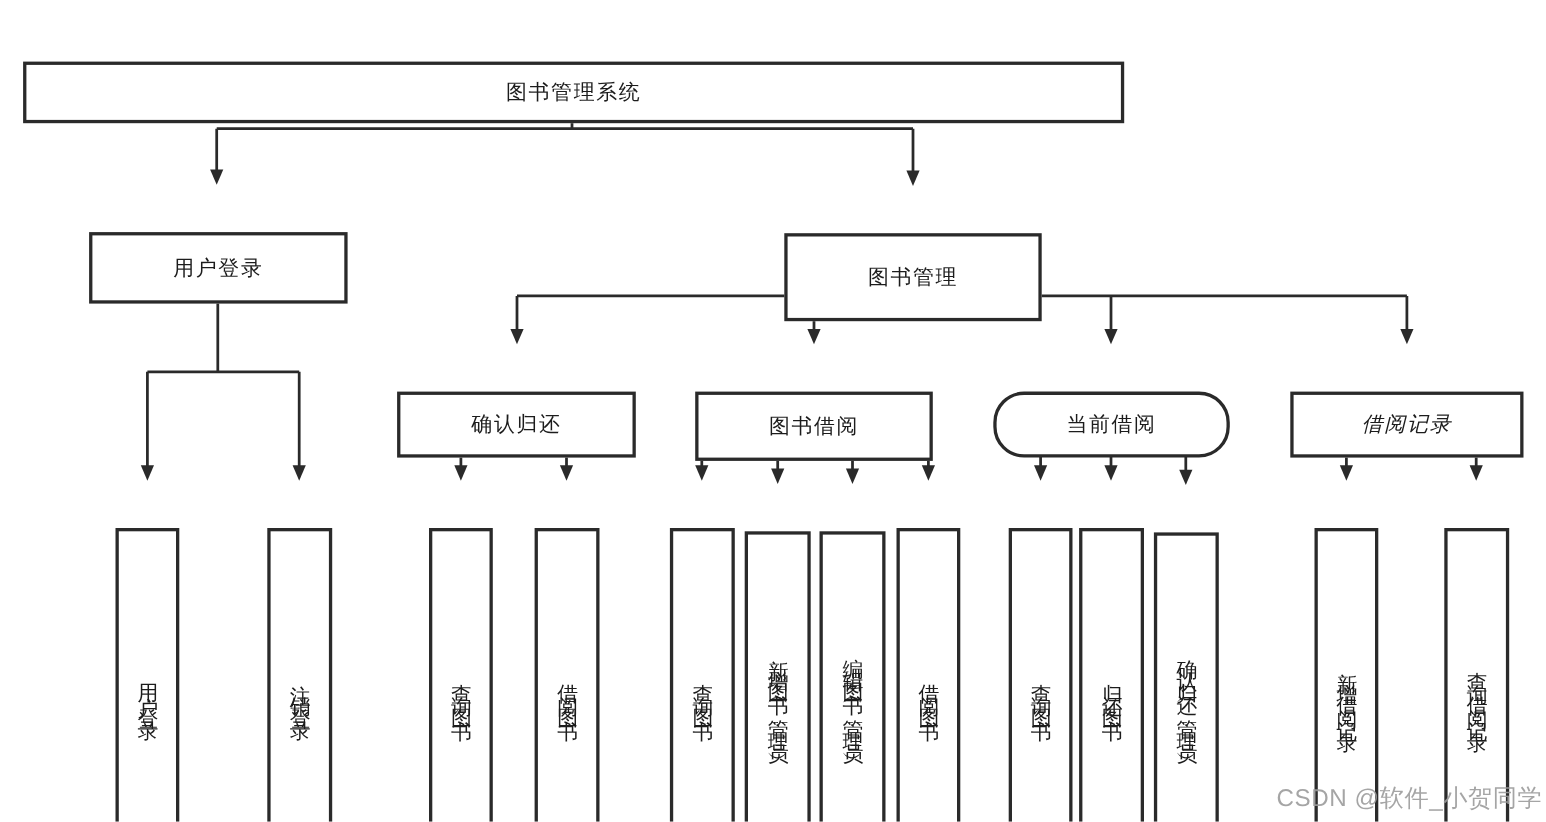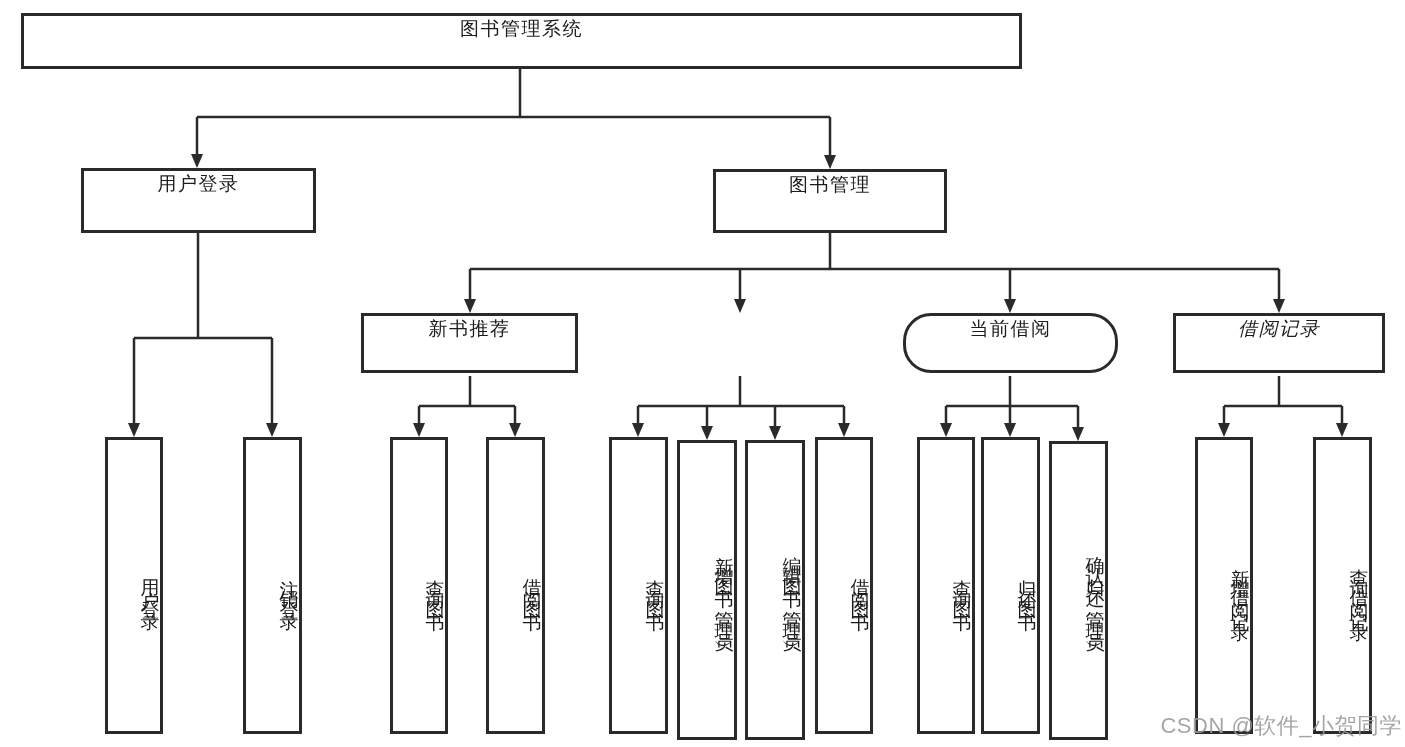--- a/index.html
+++ b/index.html
@@ -10,24 +10,25 @@
     font-family:"Liberation Sans","DejaVu Sans",sans-serif;
     overflow:hidden;
   }
   .wires{position:absolute;left:0;top:0;z-index:1;}
   .box{
     position:absolute;
     box-sizing:border-box;
     border:3px solid #2a2a2a;
     background:#ffffff;
     display:flex;
-    align-items:flex-start;
+    align-items:center;
     justify-content:center;
     color:#1c1c1c;
     z-index:2;
+    margin-top:43px;
   }
   .hbox .label{
     font-size:19px;
     letter-spacing:1.5px;
     white-space:nowrap;
   }
   .leaf{
     writing-mode:vertical-rl;
     text-orientation:mixed;
   }
@@ -86,26 +87,29 @@
     </g>
   </svg>
 
   <div class="box hbox" style="left:21px;top:13px;width:1001px;height:56px;">
     <span class="label">图书管理系统</span>
   </div>
 
   <div class="box hbox" style="left:81px;top:168px;width:235px;height:65px;">
     <span class="label">用户登录</span>
   </div>
-  <div class="box hbox" style="left:713px;top:169px;width:234px;height:64px;">
+  <div class="box hbox" style="left:713px;top:169px;width:234px;height:80px;">
     <span class="label">图书管理</span>
   </div>
 
   <div class="box hbox" style="left:361px;top:313px;width:217px;height:60px;">
-    <span class="label">新书推荐</span>
+    <span class="label">确认归还</span>
+  </div>
+  <div class="box hbox" style="left:632px;top:313px;width:216px;height:63px;">
+    <span class="label">图书借阅</span>
   </div>
   <div class="box hbox" style="left:903px;top:313px;width:215px;height:60px;border-radius:28px;">
     <span class="label">当前借阅</span>
   </div>
   <div class="box hbox" style="left:1173px;top:313px;width:212px;height:60px;font-style:italic;">
     <span class="label">借阅记录</span>
   </div>
 
   <div class="box leaf" style="left:105px;top:437px;width:58px;height:297px;">
     <span class="label">用户登录</span>

